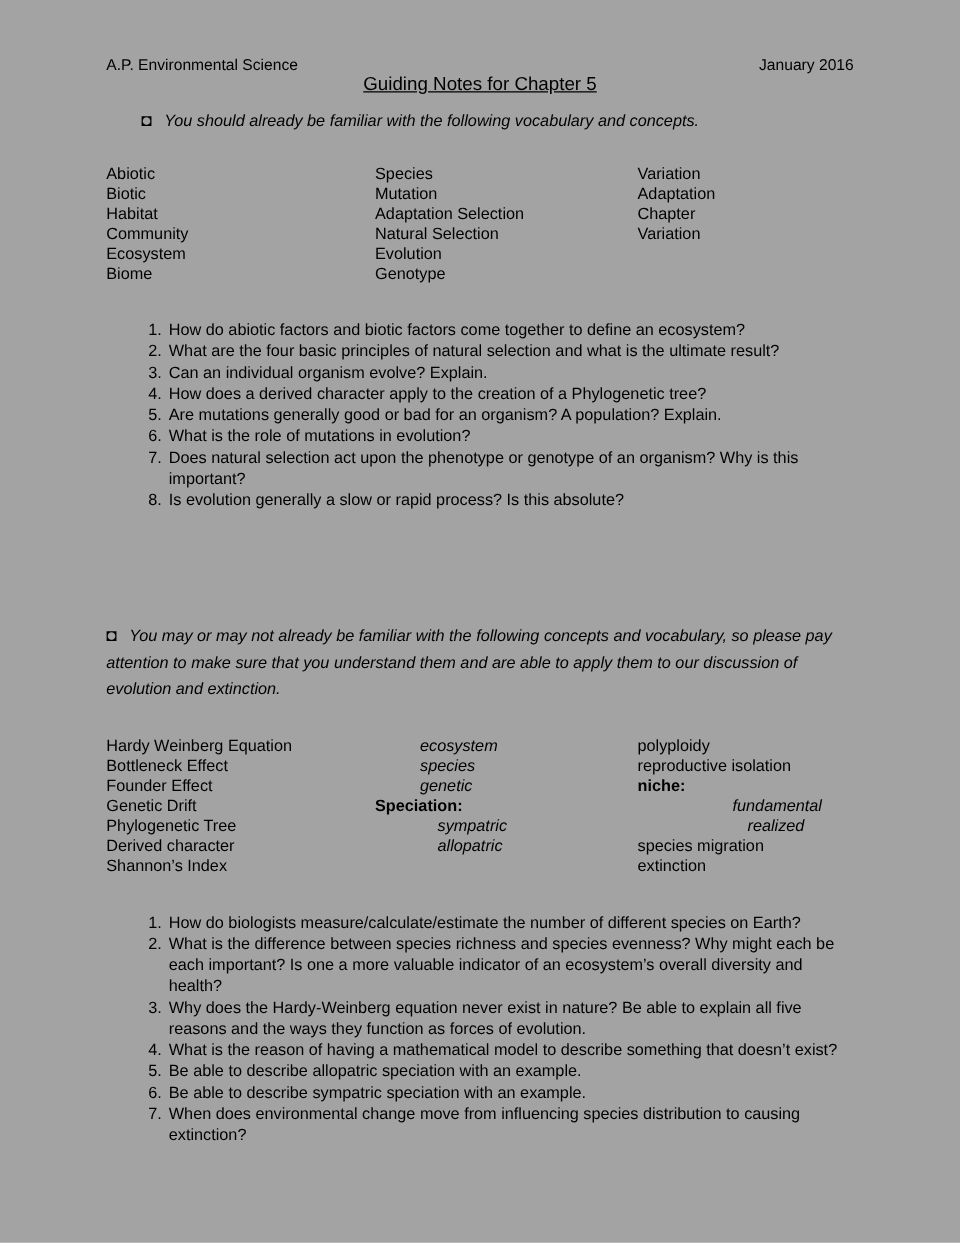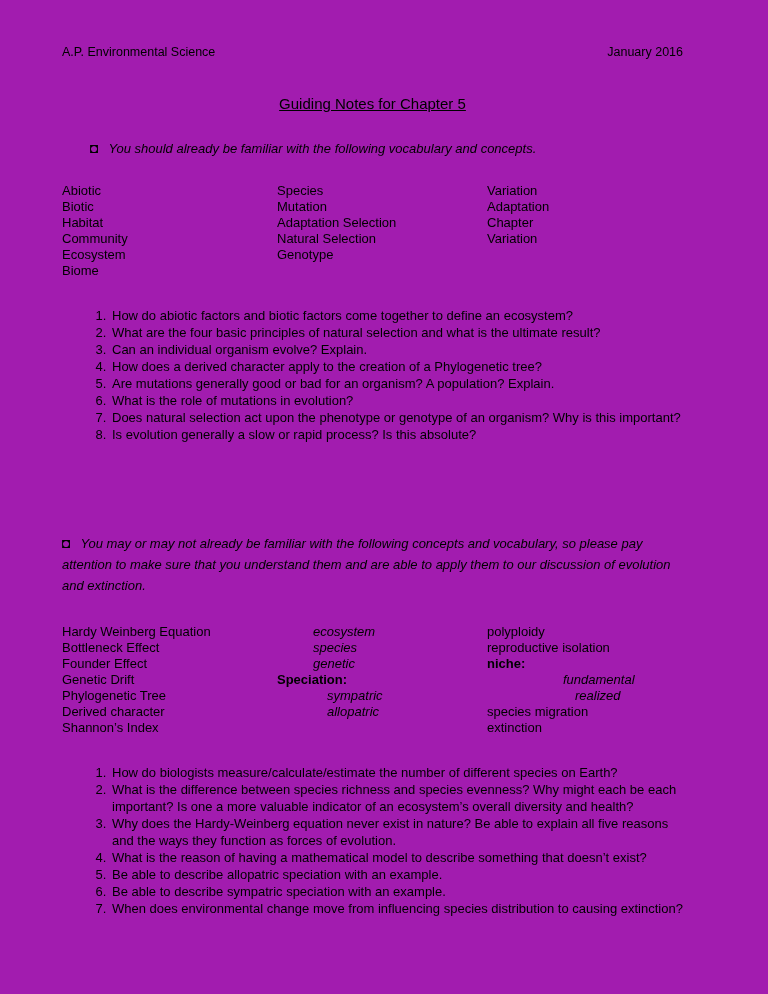--- a/index.html
+++ b/index.html
@@ -1,28 +1,28 @@
 <!DOCTYPE html>
 <html><head>
 <meta charset="utf-8">
 <style>
   html,body { margin:0; padding:0; background:#e8e8e8; }
   .page {
-    width:768px; height:994px; margin:0 auto; background:#a21caf;
-    box-sizing:border-box; padding:44px 85px 40px 62px;
+    width:768px; height:994px; margin:0 auto; background:#a3a3a3;
+    box-sizing:border-box; padding:44px 85px 40px 85px;
     font-family:"Liberation Sans","DejaVu Sans",sans-serif;
     font-size:13px; color:#000; line-height:16px;
   }
   .hdr { display:flex; justify-content:space-between; font-size:12.5px; }
   .title {
-    text-align:center; font-size:15px; margin-top:36px;
+    text-align:center; font-size:15px; 
     text-decoration:underline;
   }
   .intro { font-style:italic; margin-top:28px; line-height:21px; }
-  .intro.s1 { margin-left:28px; margin-top:26px; }
+  .intro.s1 { margin-left:28px; margin-top:10px; }
   .intro.s2 { margin-top:90px; }
   .bullet { font-style:normal; font-weight:bold; font-size:14px; margin-right:10px; }
   .vocab { display:grid; grid-template-columns:215px 210px 1fr; margin-top:24px; }
   .vocab.v2 { margin-top:28px; }
   .vrow { line-height:16px; }
   .bold { font-weight:bold; }
   .it { font-style:italic; }
   .ind1 { padding-left:36px; }
   .ind2 { padding-left:50px; }
   .ind3 { padding-left:76px; }
@@ -53,20 +53,21 @@
       <div class="vrow">Habitat</div>
       <div class="vrow">Community</div>
       <div class="vrow">Ecosystem</div>
       <div class="vrow">Biome</div>
     </div>
     <div class="vcol">
       <div class="vrow">Species</div>
       <div class="vrow">Mutation</div>
       <div class="vrow">Adaptation Selection</div>
       <div class="vrow">Natural Selection</div>
+      <div class="vrow">Evolution</div>
       <div class="vrow">Genotype</div>
     </div>
     <div class="vcol">
       <div class="vrow">Variation</div>
       <div class="vrow">Adaptation</div>
       <div class="vrow">Chapter</div>
       <div class="vrow">Variation</div>
     </div>
   </div>
 

